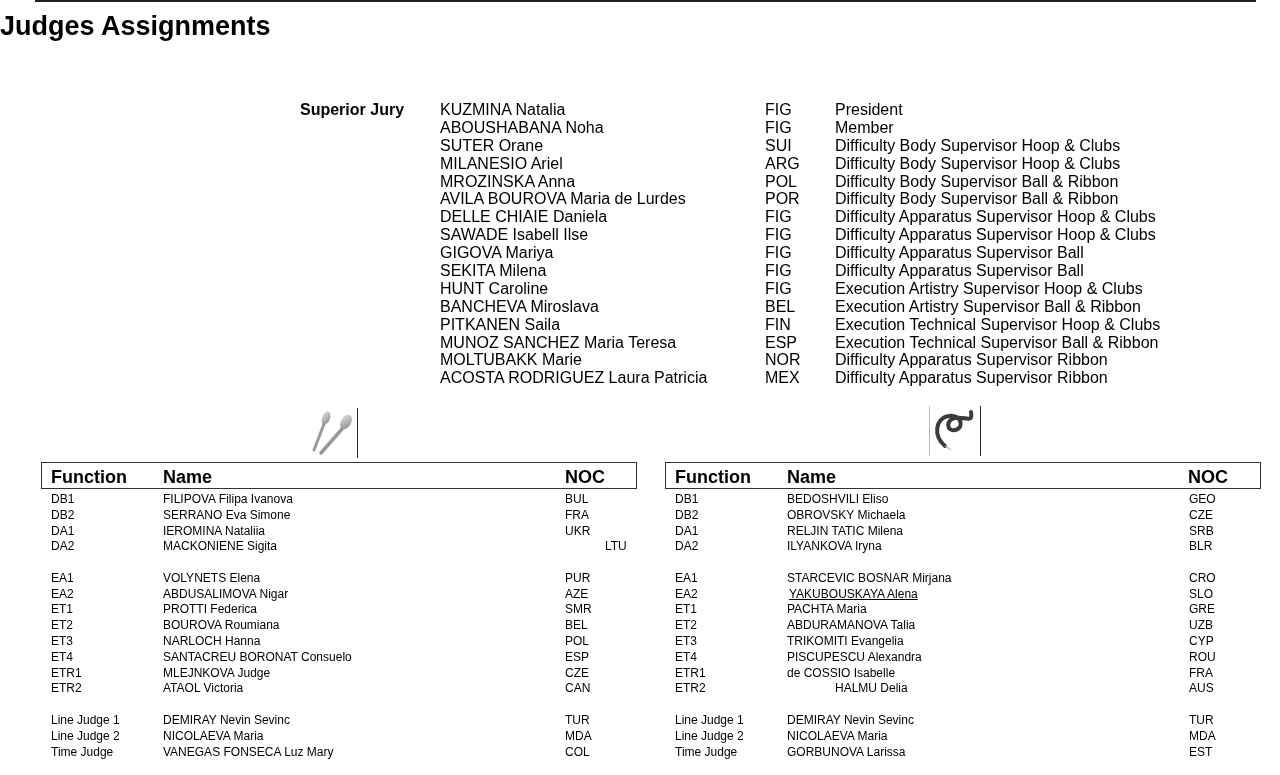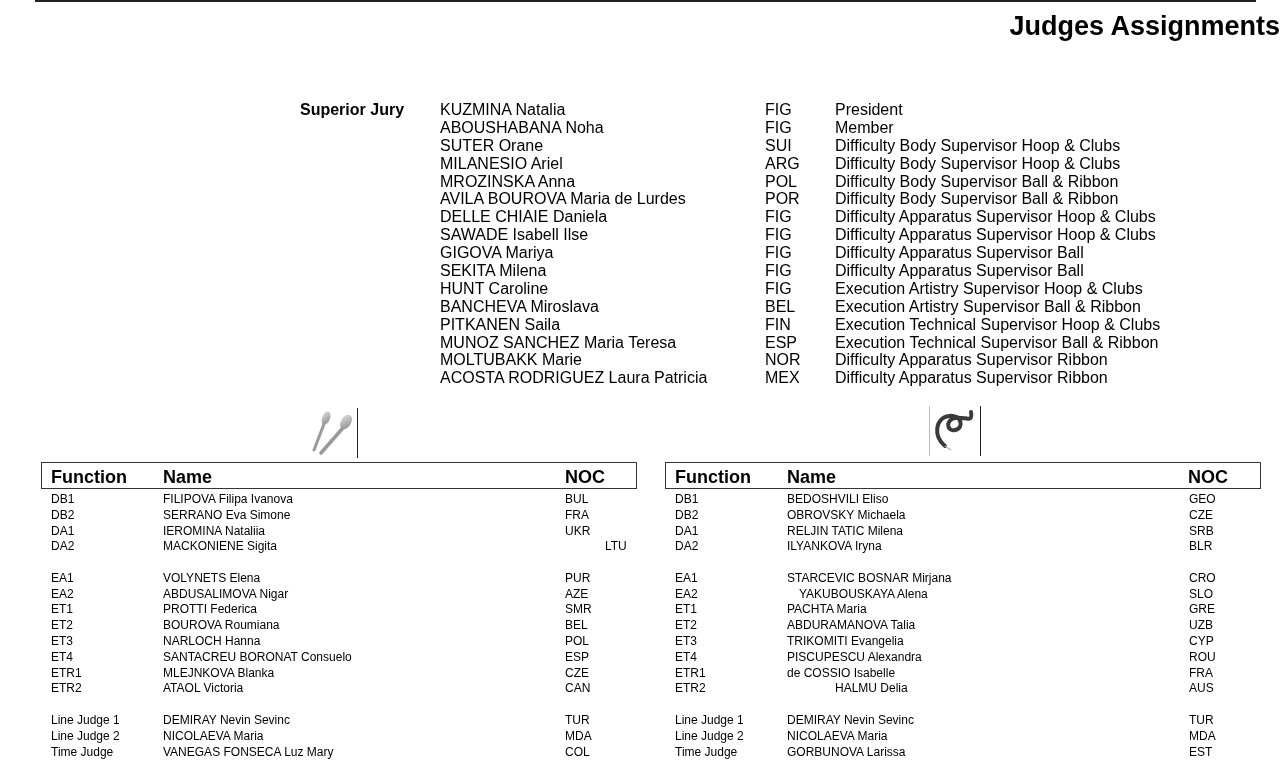--- a/index.html
+++ b/index.html
@@ -4,21 +4,21 @@
 <style>
   html, body { margin: 0; padding: 0; background: #ffffff; }
   body {
     width: 1280px; height: 775px; position: relative; overflow: hidden;
     font-family: "Liberation Sans", sans-serif; color: #000;
   }
   .top-rule {
     position: absolute; left: 35px; top: 0; width: 1221px; height: 2px; background: #222;
   }
   .page-title {
-    position: absolute; left: 0; width: 1280px; top: 11px; text-align: right;
+    position: absolute; left: 0; width: 1280px; top: 11px; text-align: left;
     font-size: 27px; font-weight: bold; letter-spacing: 0px;
   }
   .jury-label {
     position: absolute; left: 300px; top: 101px; font-size: 16px; font-weight: bold;
   }
   .jury {
     position: absolute; left: 440px; top: 101px;
   }
   .jury-row {
     position: relative; height: 17.9px; font-size: 16px; line-height: 18px; white-space: nowrap;
@@ -215,21 +215,21 @@
         <span style="left: 122px;">NARLOCH Hanna</span>
         <span style="left: 524px;">POL</span>
       </div>
       <div class="prow">
         <span style="left: 10px;">ET4</span>
         <span style="left: 122px;">SANTACREU BORONAT Consuelo</span>
         <span style="left: 524px;">ESP</span>
       </div>
       <div class="prow">
         <span style="left: 10px;">ETR1</span>
-        <span style="left: 122px;">MLEJNKOVA Blanka</span>
+        <span style="left: 122px;">MLEJNKOVA Judge</span>
         <span style="left: 524px;">CZE</span>
       </div>
       <div class="prow">
         <span style="left: 10px;">ETR2</span>
         <span style="left: 122px;">ATAOL Victoria</span>
         <span style="left: 524px;">CAN</span>
       </div>
       <div class="gap"></div>
       <div class="prow">
         <span style="left: 10px;">Line Judge 1</span>
@@ -277,21 +277,21 @@
         <span style="left: 524px;">BLR</span>
       </div>
       <div class="gap"></div>
       <div class="prow">
         <span style="left: 10px;">EA1</span>
         <span style="left: 122px;">STARCEVIC BOSNAR Mirjana</span>
         <span style="left: 524px;">CRO</span>
       </div>
       <div class="prow">
         <span style="left: 10px;">EA2</span>
-        <span style="left: 134px;">YAKUBOUSKAYA Alena</span>
+        <span style="left: 124px; text-decoration: underline;">YAKUBOUSKAYA Alena</span>
         <span style="left: 524px;">SLO</span>
       </div>
       <div class="prow">
         <span style="left: 10px;">ET1</span>
         <span style="left: 122px;">PACHTA Maria</span>
         <span style="left: 524px;">GRE</span>
       </div>
       <div class="prow">
         <span style="left: 10px;">ET2</span>
         <span style="left: 122px;">ABDURAMANOVA Talia</span>

